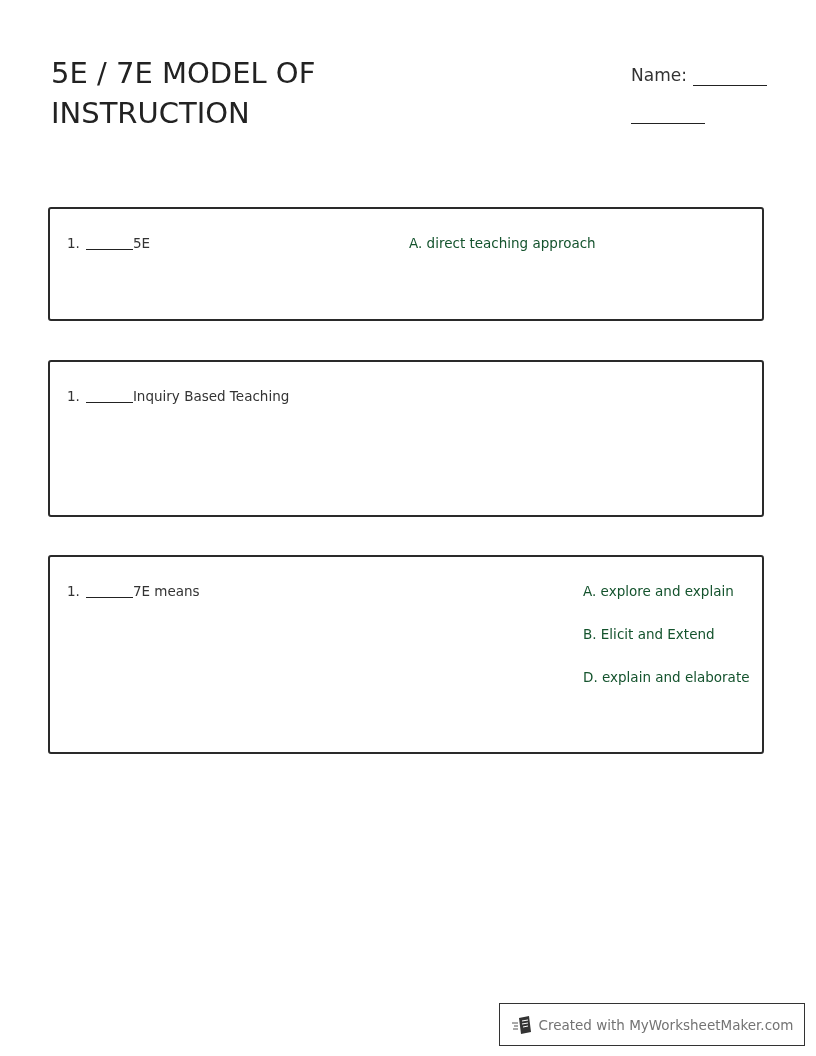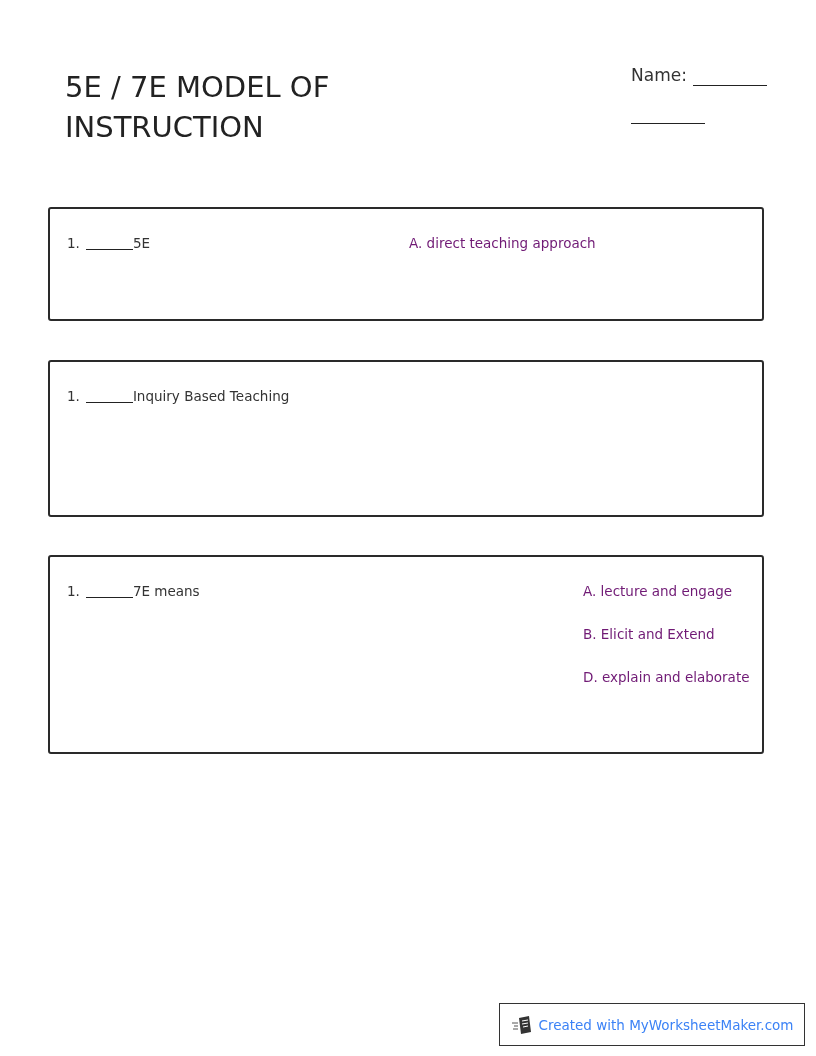--- a/index.html
+++ b/index.html
@@ -3,42 +3,42 @@
 <meta charset="utf-8">
 <style>
   html, body { margin: 0; padding: 0; background: #ffffff; }
   body {
     width: 816px; height: 1056px; position: relative; overflow: hidden;
     font-family: "DejaVu Sans", sans-serif; color: #2b2b2b;
   }
   .title {
     position: absolute; left: 48px; top: 50px; width: 360px;
     font-size: 29px; line-height: 40px; font-weight: normal; color: #222;
-    letter-spacing: 0px; margin: 17px;
+    letter-spacing: 0px; margin: 3px;
   }
   .fields { position: absolute; right: 49px; top: 50px; }
   .field { display: flex; justify-content: space-between; align-items: flex-end; height: 38px; }
   .field-label { font-size: 17px; color: #333; margin-right: 6px; line-height: 26px; }
   .field-line { width: 74px; border-bottom: 1.5px solid #222; height: 24px; margin-bottom: 2px; }
 
   .box {
     position: absolute; left: 48px; width: 716px;
     border: 2px solid #2a2a2a; border-radius: 3px; box-sizing: border-box;
   }
   .q { position: absolute; left: 17px; top: 26px; font-size: 13.5px; color: #333; display: flex; align-items: flex-end; }
   .q-num { margin-right: 6px; }
   .q-blank { display: inline-block; width: 47px; border-bottom: 1.5px solid #222; height: 14px; margin-bottom: 1px; }
-  .opts { position: absolute; top: 26px; font-size: 13.5px; color: #701a75; }
+  .opts { position: absolute; top: 26px; font-size: 13.5px; color: #14532d; }
   .opt { height: 43px; line-height: 16px; white-space: nowrap; }
 
   .footer {
     position: absolute; left: 499px; top: 1003px; width: 306px; height: 43px;
     border: 1.5px solid #333; box-sizing: border-box;
     display: flex; align-items: center; justify-content: center;
-    font-size: 13.5px; color: #3b82f6;
+    font-size: 13.5px; color: #737373;
   }
   .footer svg { margin-right: 6px; }
 </style>
 </head>
 <body>
 
 <h1 class="title">5E / 7E MODEL OF INSTRUCTION</h1>
 
 <div class="fields">
   <div class="field">
@@ -69,21 +69,21 @@
   </div>
 </div>
 
 <div class="box" style="top:555px;height:199px;">
   <div class="q">
     <span class="q-num">1.</span>
     <span class="q-blank"></span>
     <span>7E means</span>
   </div>
   <div class="opts" style="left:533px;">
-    <div class="opt">A. lecture and engage</div>
+    <div class="opt">A. explore and explain</div>
     <div class="opt">B. Elicit and Extend</div>
     <div class="opt">D. explain and elaborate</div>
   </div>
 </div>
 
 <div class="footer">
   <svg width="22" height="20" viewBox="0 0 22 20">
     <line x1="1" y1="8" x2="7" y2="8" stroke="#555" stroke-width="1"></line>
     <line x1="3" y1="11" x2="7" y2="11" stroke="#555" stroke-width="1"></line>
     <line x1="2" y1="14" x2="7" y2="14" stroke="#555" stroke-width="1"></line>

